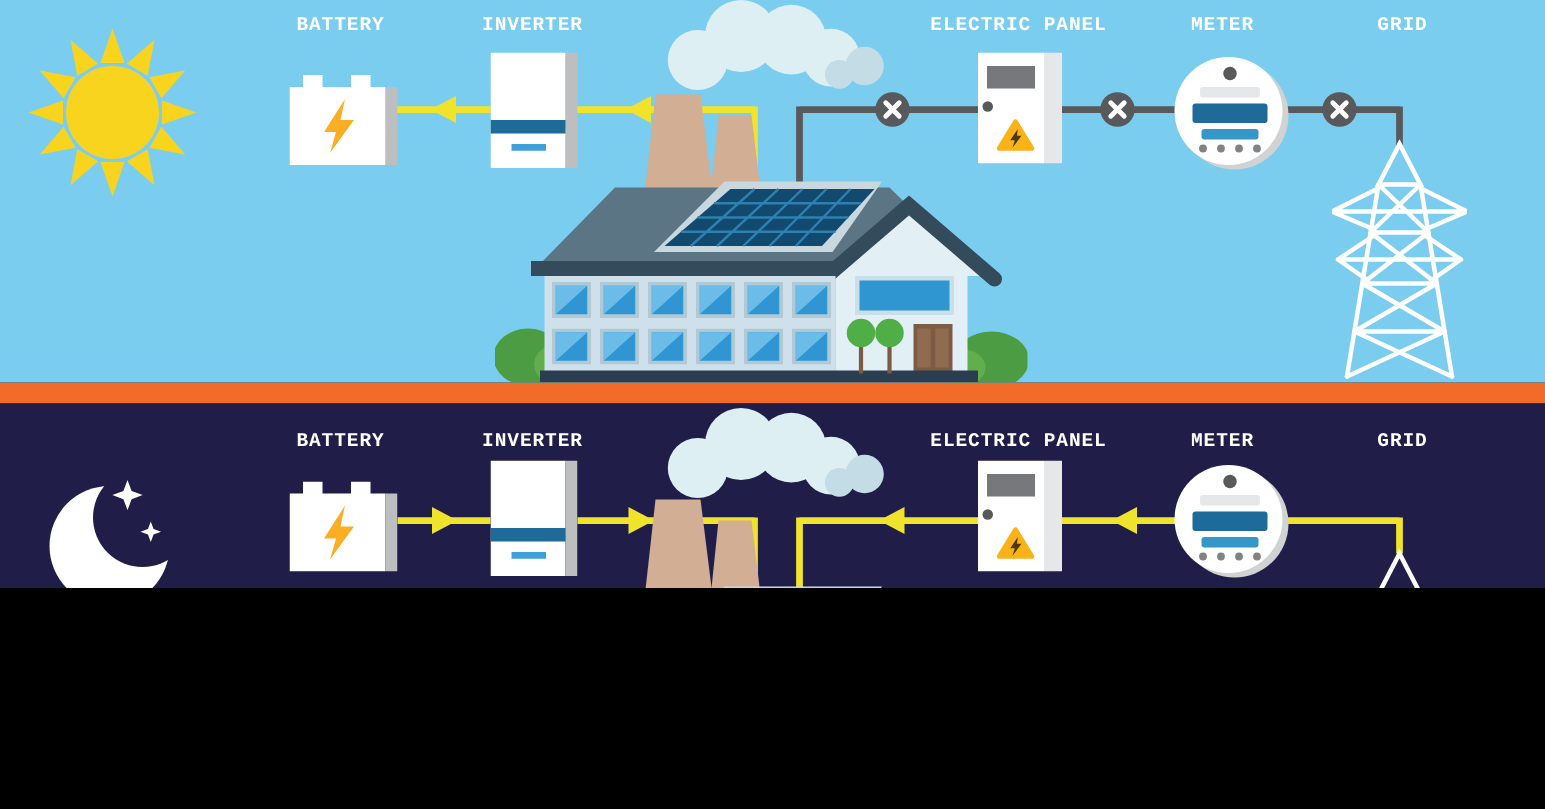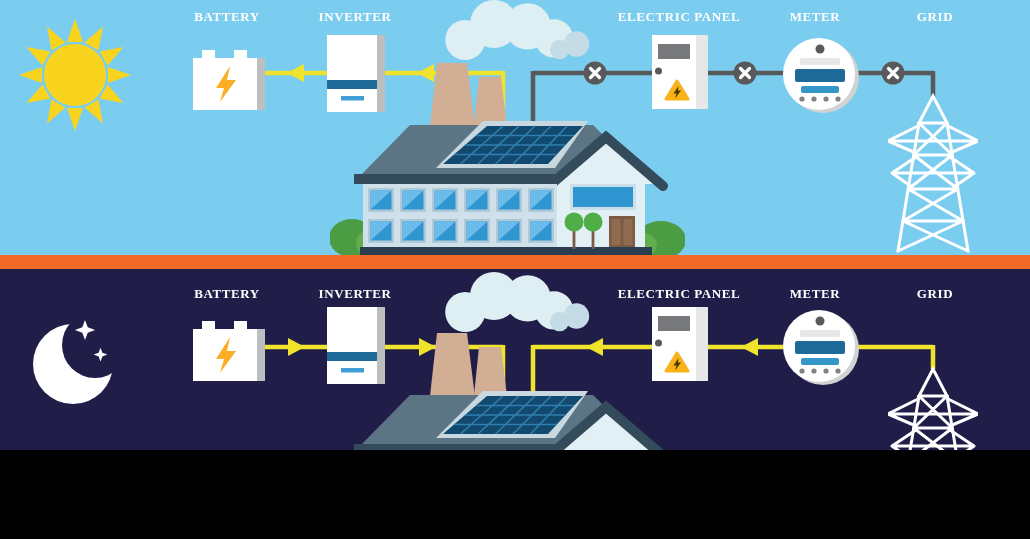--- a/index.html
+++ b/index.html
@@ -1,17 +1,17 @@
 <!DOCTYPE html>
 <html><head>
 <meta charset="utf-8">
 <style>
   html,body{margin:0;padding:0;background:#000;}
-  .stage{position:relative;width:1030px;height:450px;overflow:hidden;
-         font-family:Liberation Serif, serif;}
+  .stage{position:relative;width:1030px;height:392px;overflow:hidden;
+         font-family:Liberation Mono, monospace;}
   .half{position:relative;width:1030px;}
   .half.day{height:255px;background:#7BCDF0;}
   .half.night{height:257px;background:#211D49;}
   .half svg{position:absolute;left:0;top:0;display:block;}
   .divider{width:1030px;height:14px;background:#F26B29;}
   .ground{width:1030px;height:13px;background:#F26B29;}
   .lbl{position:absolute;transform:translateX(-50%);color:#FFFFFF;
        font-size:13px;font-weight:700;letter-spacing:.6px;white-space:nowrap;}
   .day .lbl{top:9px;}
   .night .lbl{top:17px;}

